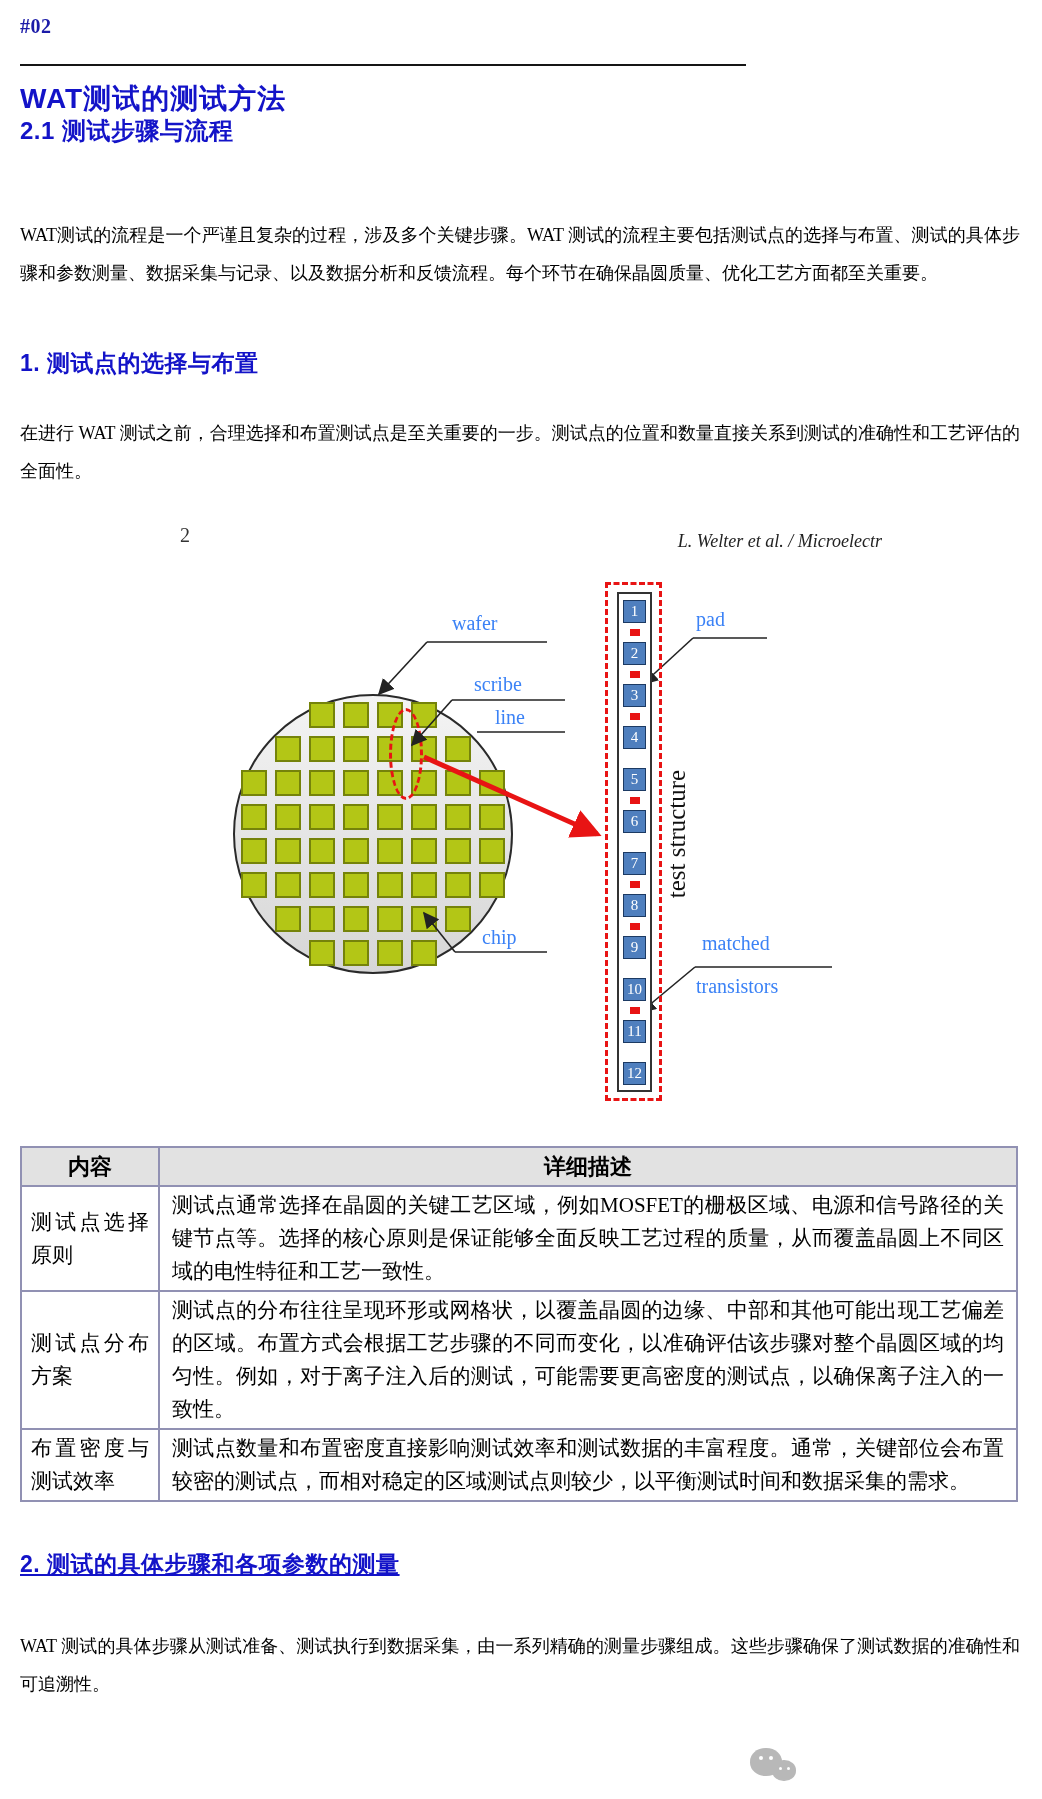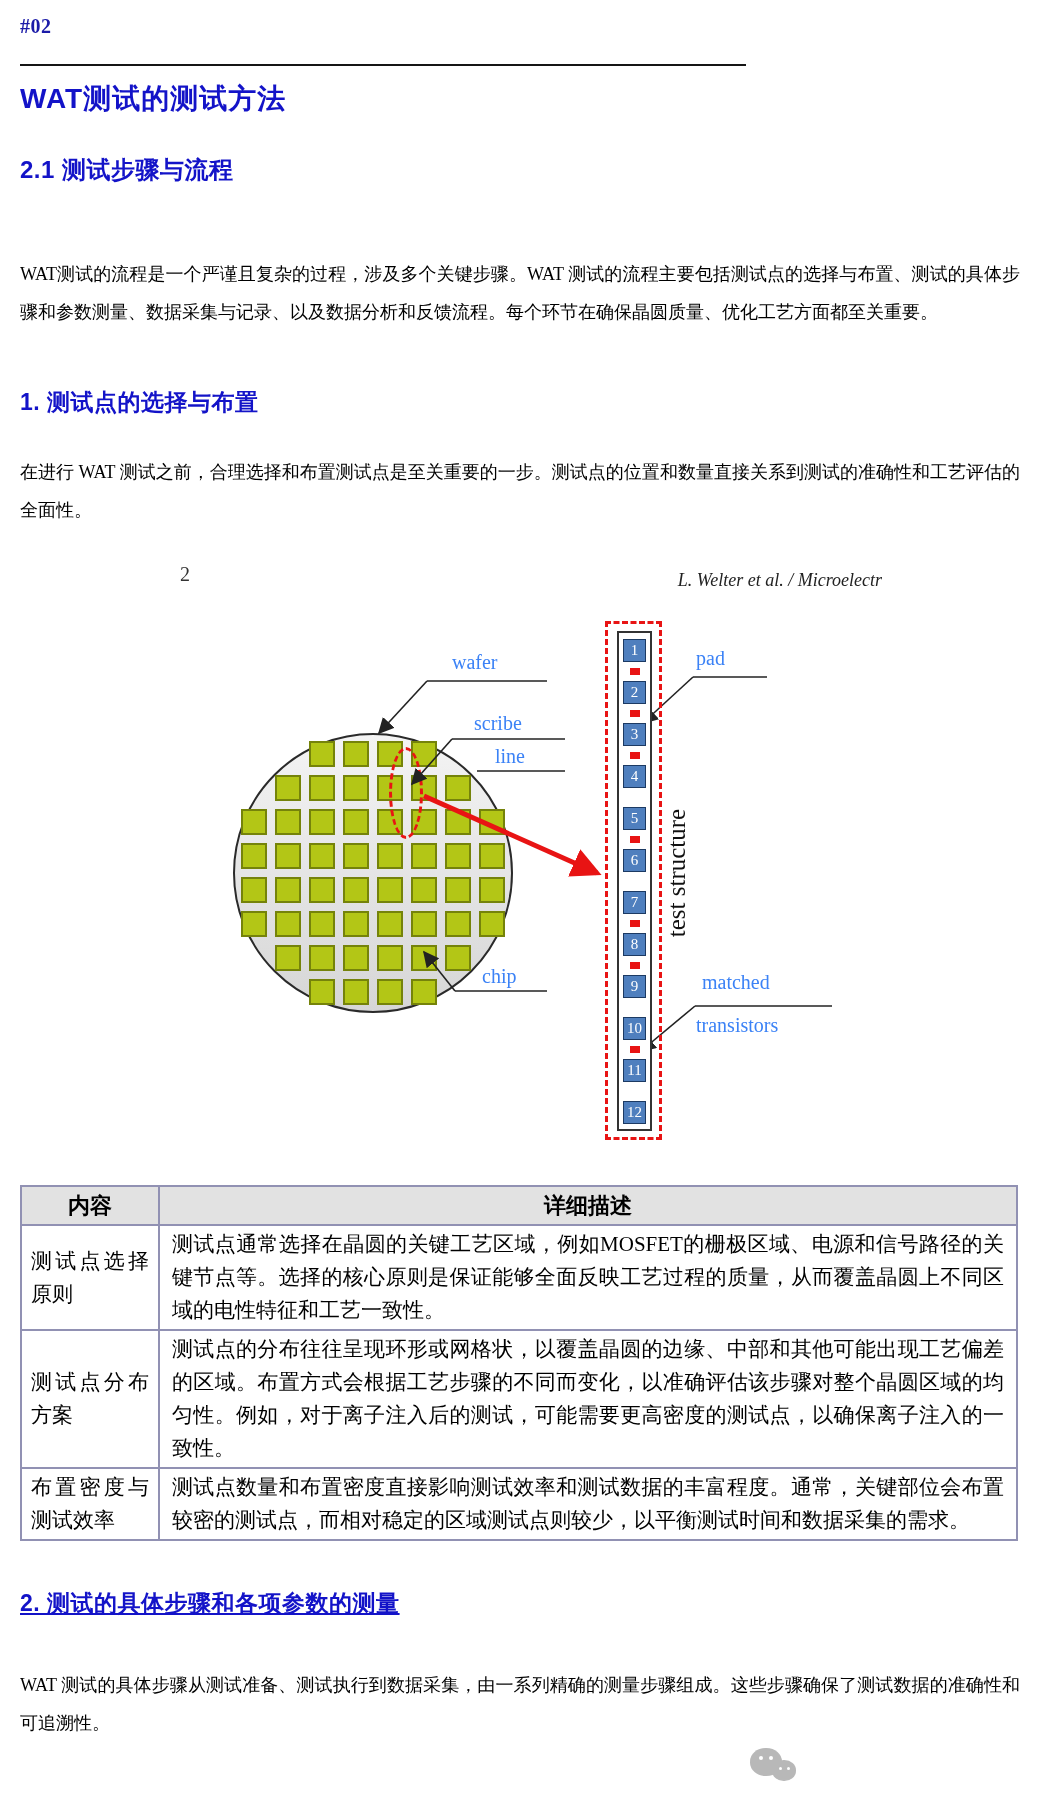--- a/index.html
+++ b/index.html
@@ -25,21 +25,21 @@
   }
   .rule{width:726px;border:0;border-top:2px solid #151515;margin:20px 0 0 0;}
   .doc-title{
     font-family:"Liberation Sans", sans-serif;font-weight:700;
     font-size:28px;line-height:34px;color:var(--blue);margin-top:16px;letter-spacing:1px;
   }
   .sec-h{
     font-family:"Liberation Sans", sans-serif;font-weight:700;
     font-size:24px;line-height:30px;color:var(--blue);letter-spacing:.5px;
   }
-  .sec-h.s21{margin-top:39px;}
+  .sec-h.s21{}
   .sub-h{
     font-family:"Liberation Sans", sans-serif;font-weight:700;
     font-size:23px;line-height:30px;color:var(--blue);letter-spacing:.5px;
   }
   .sub-h.h1{margin-top:56px;}
   .sub-h.h2{margin-top:47px;text-decoration:underline;}
   p.body{
     font-size:18px;line-height:38px;margin:0;text-align:justify;
   }
   p.p-intro{margin-top:70px;}

